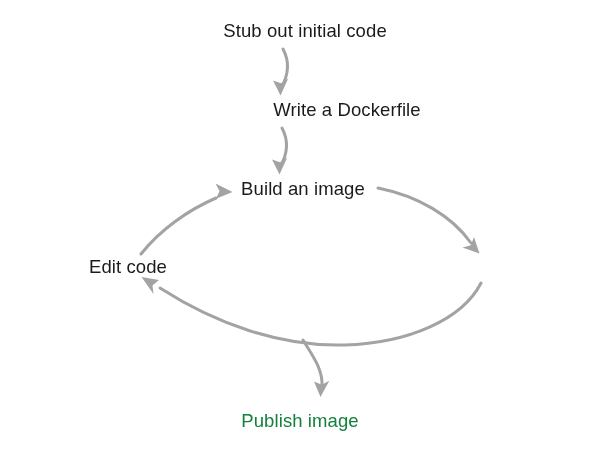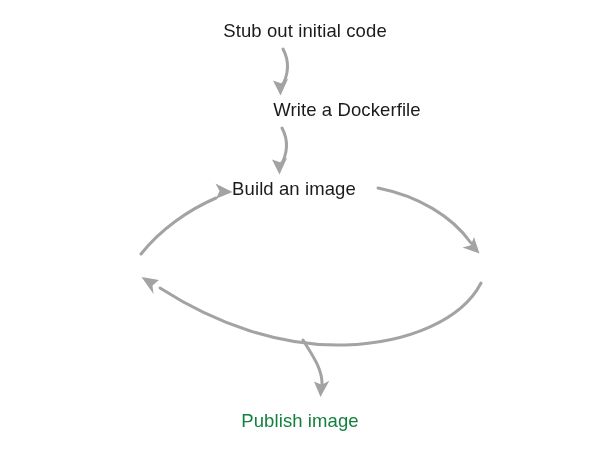--- a/index.html
+++ b/index.html
@@ -88,19 +88,20 @@
       <path class="edge-path" d="M 303 340 C 313 356 323 370 322 386" style="stroke: rgb(163, 163, 163);"></path>
       <path class="edge-head" d="M 320.5 397.0 L 314.0 381.5 L 321.8 384.8 L 329.3 380.8 Z" style="fill: rgb(163, 163, 163);"></path>
     </g>
 
   </svg>
 
   <div class="node-label" style="left: 305px; top: 31px; color: rgb(27, 27, 27);">Stub out initial code</div>
 
   <div class="node-label" style="left: 303px; top: 110px; color: rgb(27, 27, 27); margin-left: 44px;">Write a Dockerfile</div>
 
-  <div class="node-label" style="left: 294px; top: 189px; color: rgb(27, 27, 27);">Build an image</div>
+  <div class="node-label" style="left: 303px; top: 189px; color: rgb(27, 27, 27);">Build an image</div>
 
+  <div class="node-label" style="left: 128px; top: 267px; color: rgb(27, 27, 27);">Edit code</div>
 
 
   <div class="node-label" style="left: 300px; top: 421px; color: #15803d;">Publish image</div>
 
 </div>
 
 </body></html>

